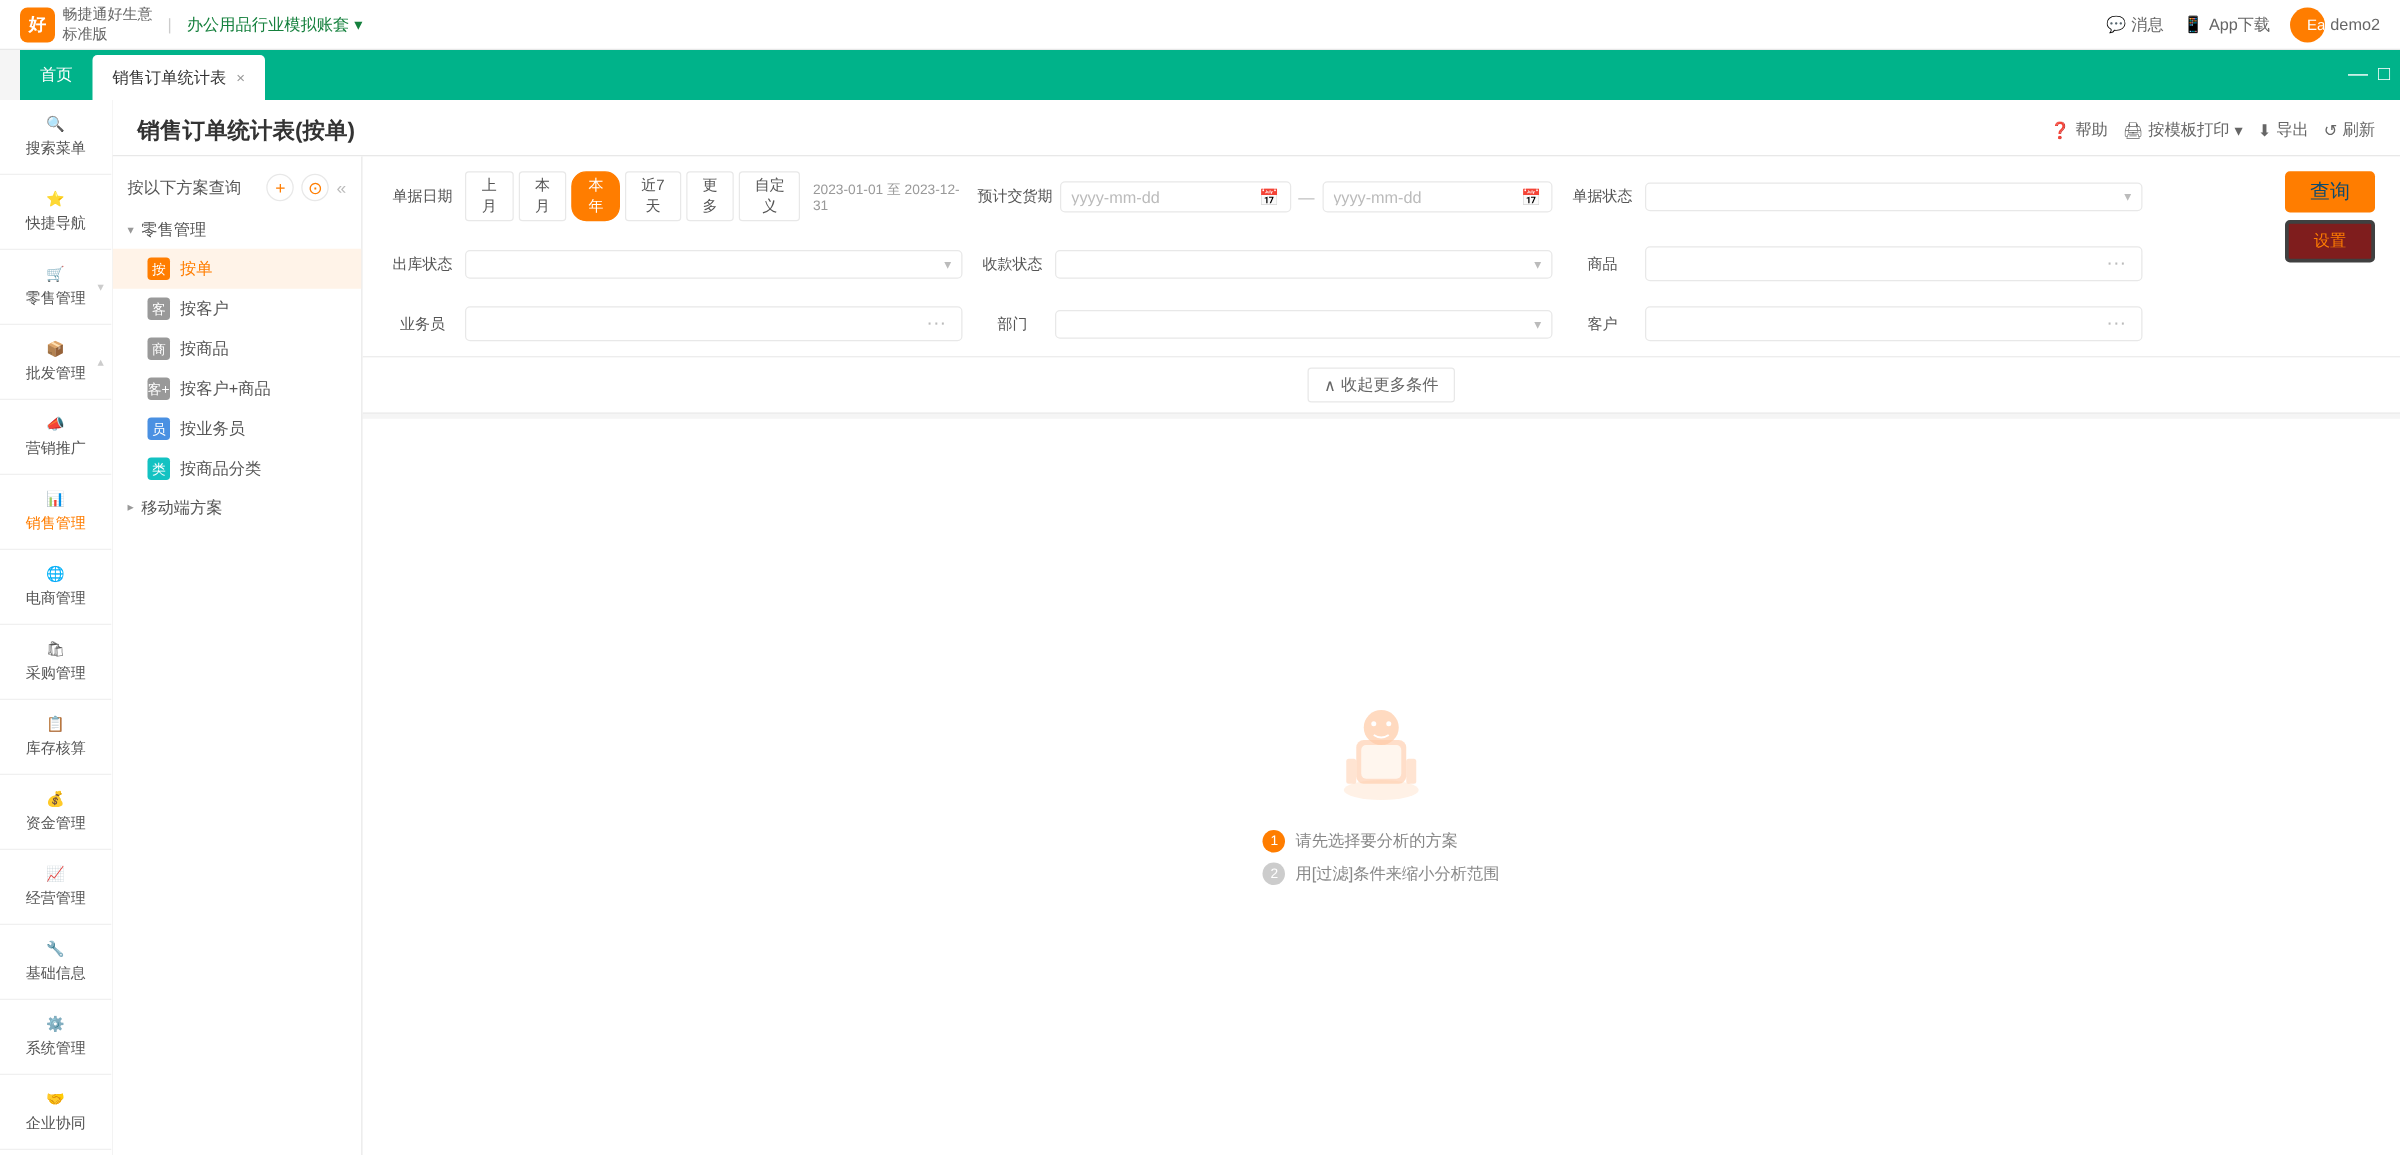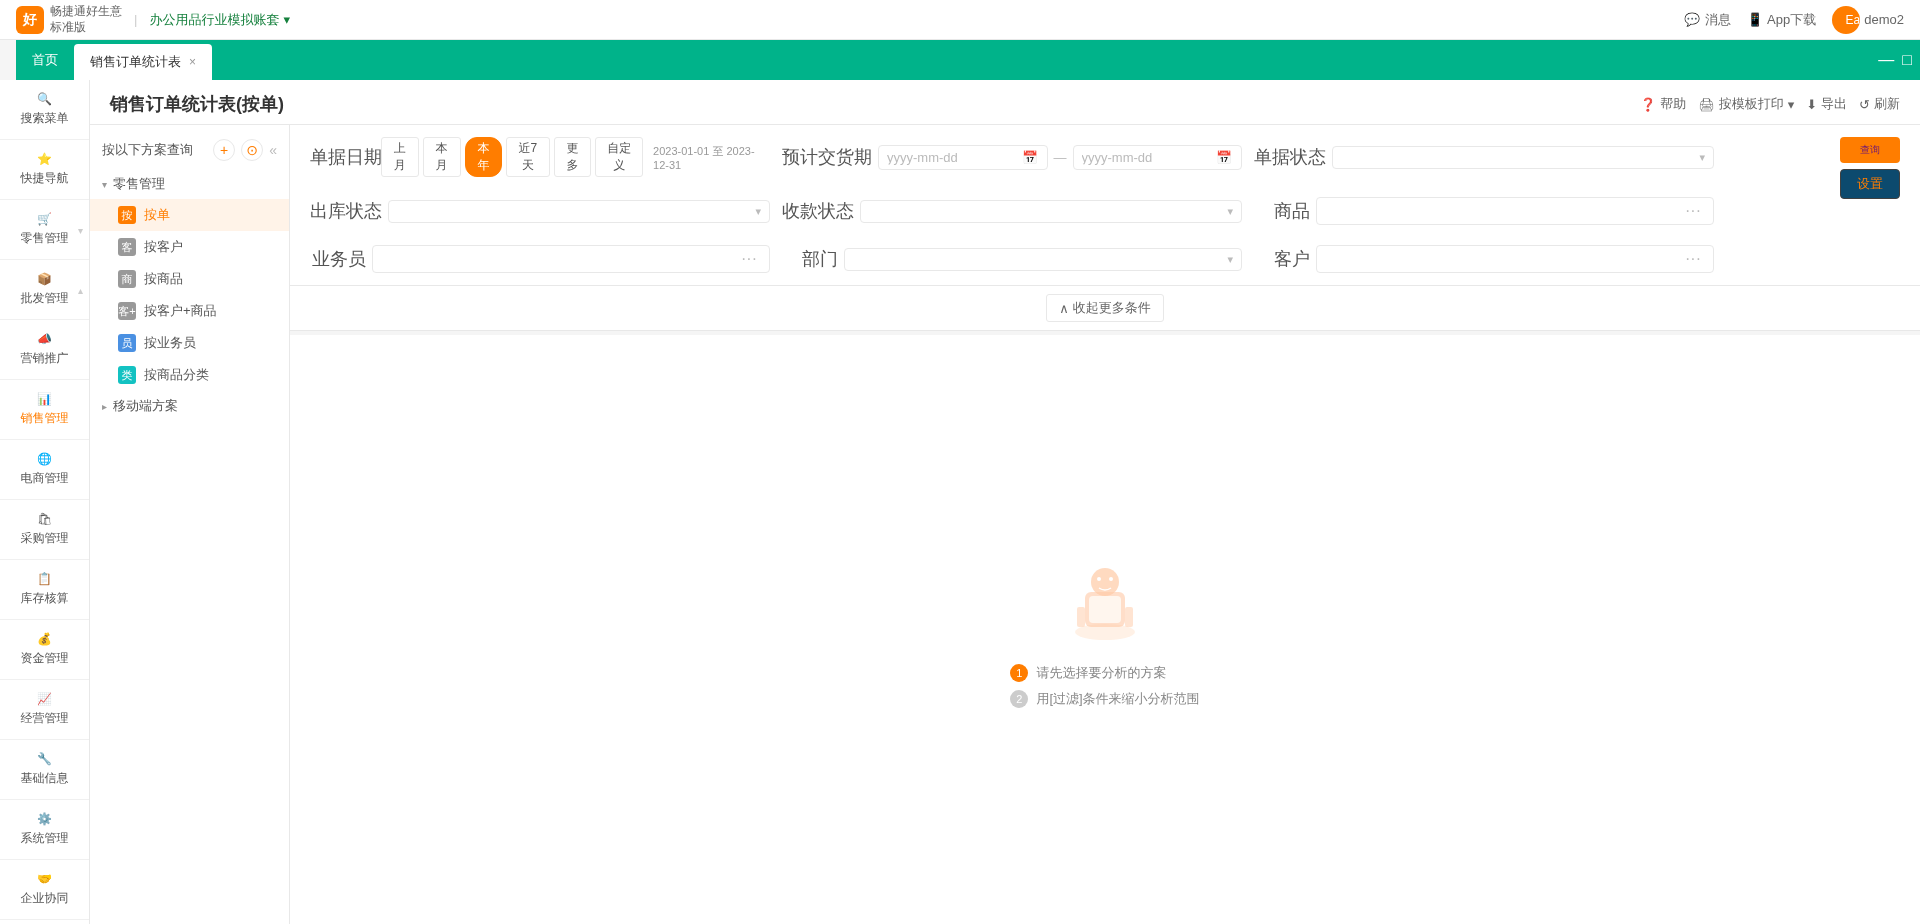--- a/index.html
+++ b/index.html
@@ -96,21 +96,21 @@
     .header-action-btn { display: flex; align-items: center; gap: 4px; color: #666; font-size: 13px; cursor: pointer; }
 
     
     .filter-panel {
       background: #fff;
       padding: 12px 20px;
       border-bottom: 1px solid #e8e8e8;
     }
     .filter-row { display: flex; align-items: center; gap: 12px; margin-bottom: 10px; flex-wrap: wrap; }
     .filter-row:last-child { margin-bottom: 0; }
-    .filter-label { font-size: 18px; color: #555; white-space: nowrap; min-width: 56px; text-align: right; }
+    .filter-label { font-size: 12px; color: #555; white-space: nowrap; min-width: 56px; text-align: center; }
 
     
     .date-quick { display: flex; align-items: center; gap: 4px; }
     .dq-btn { padding: 2px 8px; font-size: 12px; border: 1px solid #e8e8e8; border-radius: 3px; cursor: pointer; color: #555; background: #fff; }
     .dq-btn.active { background: #ff7d00; color: #fff; border-color: #ff7d00; border-radius: 12px; }
     .date-sub { font-size: 11px; color: #999; margin-left: 4px; }
 
     
     .filter-input {
       border: 1px solid #e8e8e8;
@@ -131,22 +131,22 @@
     .date-input-wrapper .cal-icon { color: #ff7d00; font-size: 13px; cursor: pointer; }
     .date-dash { color: #bbb; }
 
     .ellipsis-btn { color: #bbb; cursor: pointer; font-size: 16px; padding: 0 4px; }
 
     
     .collapse-row { display: flex; justify-content: center; align-items: center; padding: 8px; background: #fff; border-bottom: 1px solid #e8e8e8; }
     .collapse-btn { display: flex; align-items: center; gap: 4px; color: #666; font-size: 13px; cursor: pointer; border: 1px solid #e8e8e8; border-radius: 3px; padding: 4px 12px; background: #fff; }
 
     
-    .query-btn { background: #ff7d00; color: #701a75; border: none; border-radius: 4px; padding: 6px 20px; font-size: 10px; cursor: pointer; }
-    .settings-btn { background: #0c4a6e; color: #ff7d00; border: 1px solid #404040; border-radius: 4px; padding: 5px 16px; font-size: 13px; cursor: pointer; }
+    .query-btn { background: #ff7d00; color: #0c4a6e; border: none; border-radius: 4px; padding: 6px 20px; font-size: 16px; cursor: pointer; }
+    .settings-btn { background: #7f1d1d; color: #ff7d00; border: 3px solid #404040; border-radius: 4px; padding: 5px 16px; font-size: 13px; cursor: pointer; }
 
     .btn-group-right { display: flex; flex-direction: column; gap: 6px; padding: 0 0 0 8px; }
 
     
     .scheme-panel {
       width: 200px;
       background: #fff;
       border-right: 1px solid #e8e8e8;
       padding: 10px 0;
     }

